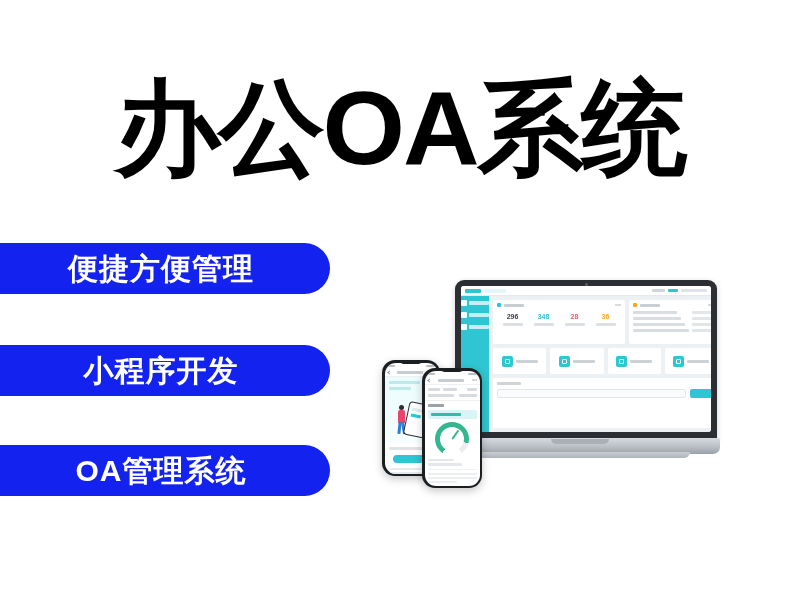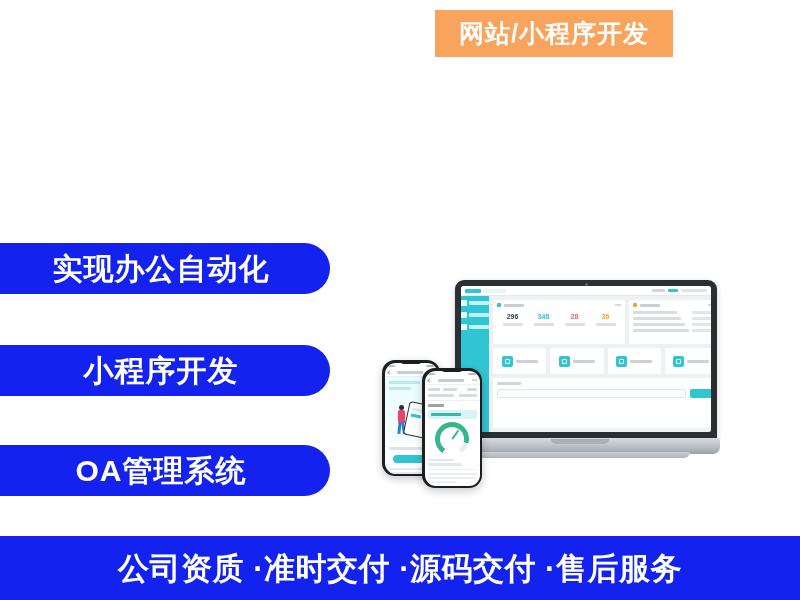--- a/index.html
+++ b/index.html
@@ -218,27 +218,27 @@
   .fp-rows { margin:2px 3px 0; display:flex; flex-direction:column; gap:2px; }
   .fp-rows i { display:block; height:2.5px; background:#e4e8eb; border-radius:1px; }
   .fp-note { margin:3px; padding-top:3px; border-top:1px solid #eef0f2; display:flex; flex-direction:column; gap:2px; }
   .fp-note i { display:block; height:2px; background:#eceff1; border-radius:1px; }
 </style>
 </head>
 <body>
 
 <div class="stage">
 
-  <div class="badge">
-    <span class="badge-text">网站/小程序开发</span>
+
+  <div class="headline">
+    <span class="headline-text">办公OA系统</span>
   </div>
 
-
   <div class="pill" id="pill-0">
-    <span class="pill-text">实现办公自动化</span>
+    <span class="pill-text">便捷方便管理</span>
   </div>
   <div class="pill" id="pill-1">
     <span class="pill-text">小程序开发</span>
   </div>
   <div class="pill" id="pill-2">
     <span class="pill-text">OA管理系统</span>
   </div>
 
   <div class="devices">
 
@@ -433,17 +433,14 @@
         <div class="fp-note">
           <i></i>
           <i></i>
           <i style="width:60%"></i>
         </div>
       </div>
     </div>
 
   </div>
 
-  <div class="bottombar">
-    <span class="bottombar-text">公司资质 ·准时交付 ·源码交付 ·售后服务</span>
-  </div>
 
 </div>
 
 </body></html>

